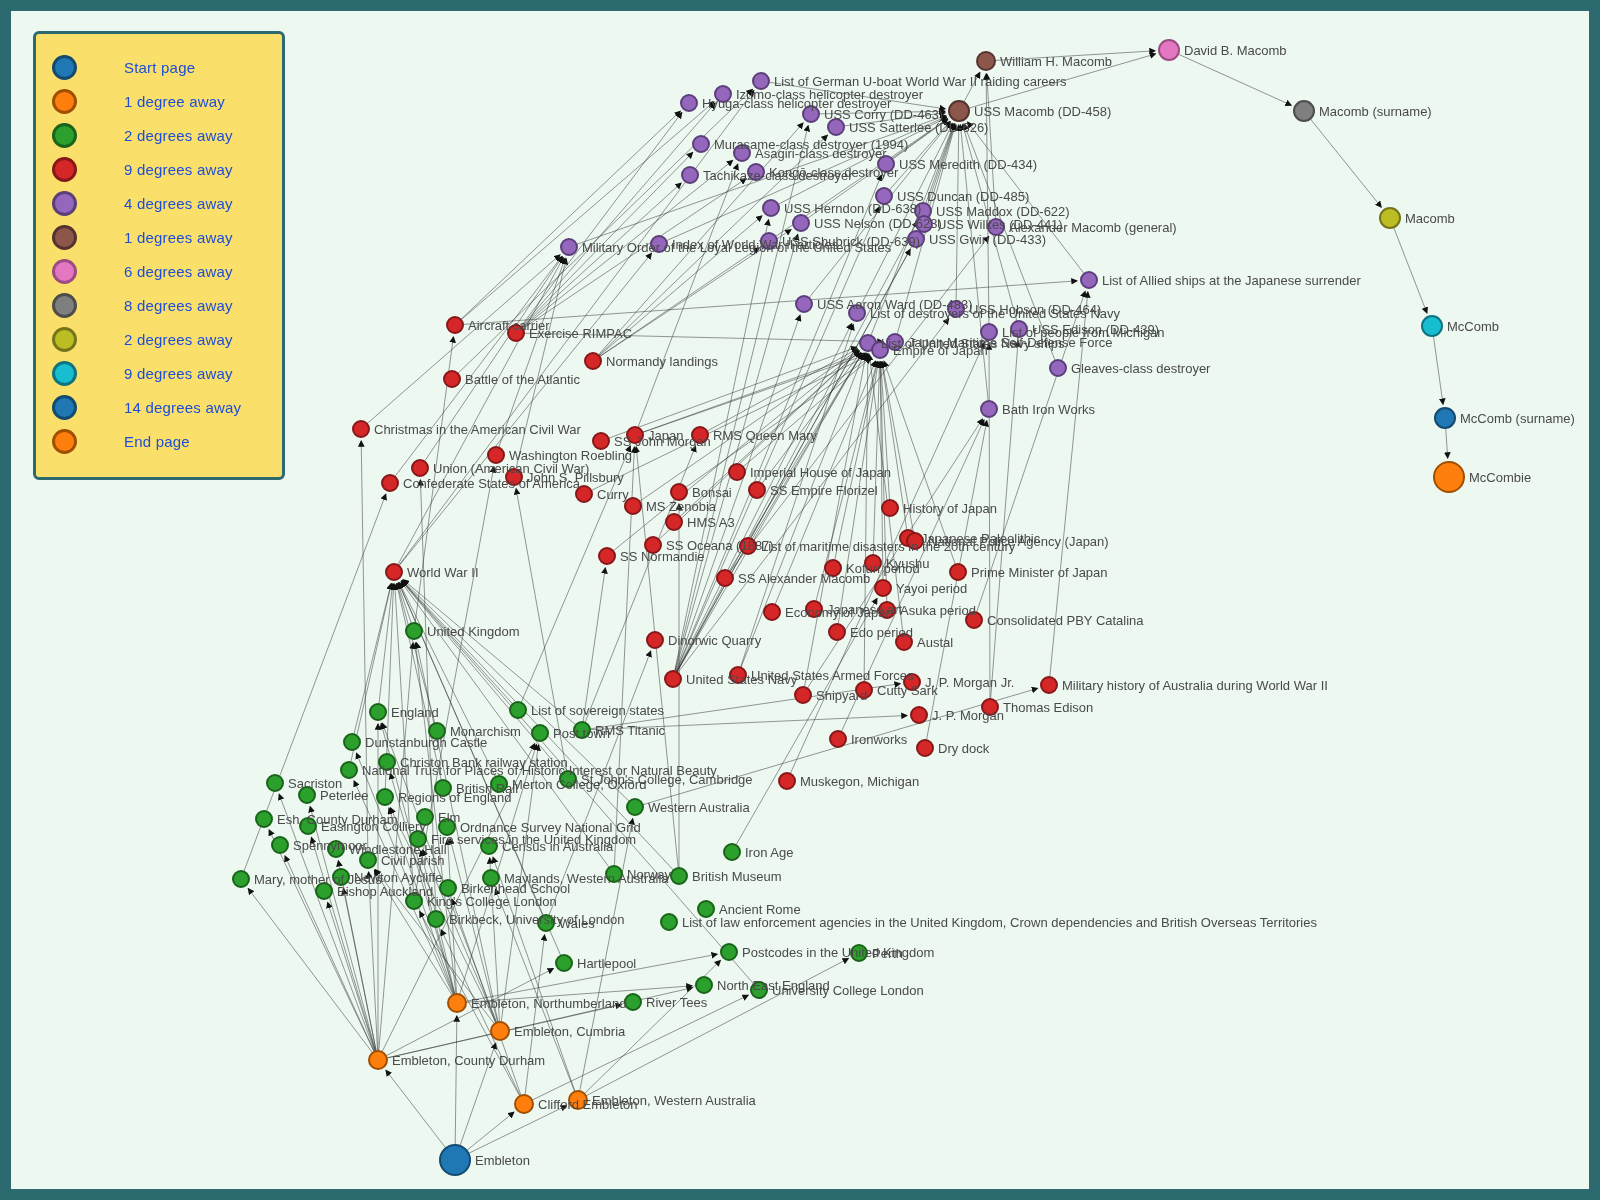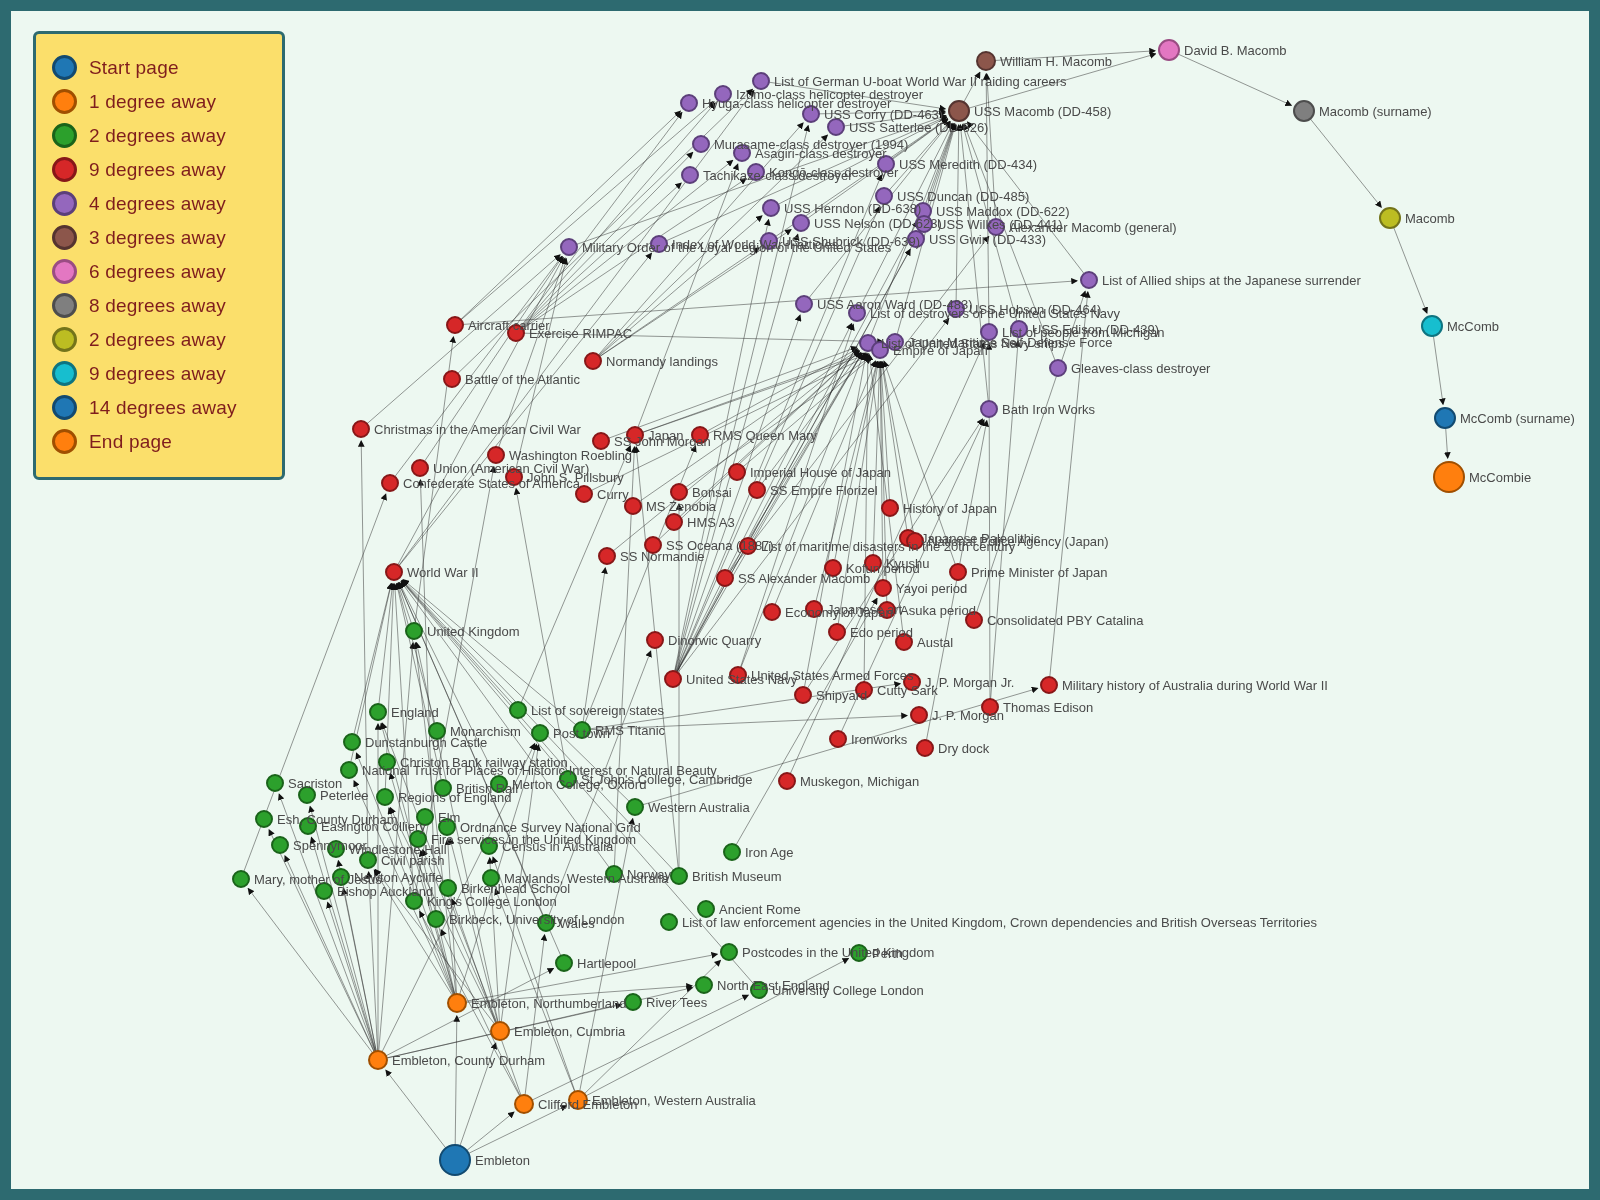--- a/index.html
+++ b/index.html
@@ -5,21 +5,21 @@
   html,body{margin:0;padding:0;background:#ffffff;font-family:"Liberation Sans",sans-serif;}
   #frame{position:relative;width:1600px;height:1200px;box-sizing:border-box;
          border:11px solid #2d6a70;background:#edf8f1;overflow:hidden;}
   #graph-svg{position:absolute;left:0;top:0;}
   #legend{position:absolute;left:22px;top:20px;width:252px;box-sizing:border-box;
           background:#fbdf6b;border:3px solid #2d6a70;border-radius:6px;
           padding:12px 16px 14px 16px;z-index:5;}
   .legend-row{display:flex;align-items:center;margin:9px 0;}
   .legend-swatch{display:inline-block;width:25px;height:25px;border-radius:50%;
                  box-sizing:border-box;margin-right:12px;flex:0 0 auto;}
-  .legend-label{font-size:19px;color:#7f1d1d;letter-spacing:.2px;white-space:nowrap;}
+  .legend-label{font-size:15px;color:#1d4ed8;letter-spacing:.2px;white-space:nowrap;margin-left:35px;}
   text.node-label{font-size:13px;fill:#4a4a4a;}
 </style>
 </head>
 <body>
 
 <div id="frame">
   <div id="legend" style="background: rgb(251, 223, 107); border-color: rgb(45, 106, 112);">
       <div class="legend-row">
         <span class="legend-swatch" style="background: rgb(31, 119, 180); border: 3.5px solid rgb(18, 74, 112);"></span>
         <span class="legend-label">Start page</span>
@@ -35,21 +35,21 @@
       <div class="legend-row">
         <span class="legend-swatch" style="background: rgb(214, 39, 40); border: 3.5px solid rgb(135, 23, 24);"></span>
         <span class="legend-label">9 degrees away</span>
       </div>
       <div class="legend-row">
         <span class="legend-swatch" style="background: rgb(148, 103, 189); border: 3.5px solid rgb(92, 63, 122);"></span>
         <span class="legend-label">4 degrees away</span>
       </div>
       <div class="legend-row">
         <span class="legend-swatch" style="background: rgb(140, 86, 75); border: 3.5px solid rgb(85, 52, 48);"></span>
-        <span class="legend-label">3 degrees away</span>
+        <span class="legend-label">1 degrees away</span>
       </div>
       <div class="legend-row">
         <span class="legend-swatch" style="background: rgb(227, 119, 194); border: 3.5px solid rgb(154, 76, 131);"></span>
         <span class="legend-label">6 degrees away</span>
       </div>
       <div class="legend-row">
         <span class="legend-swatch" style="background: rgb(127, 127, 127); border: 3.5px solid rgb(77, 77, 77);"></span>
         <span class="legend-label">8 degrees away</span>
       </div>
       <div class="legend-row">

